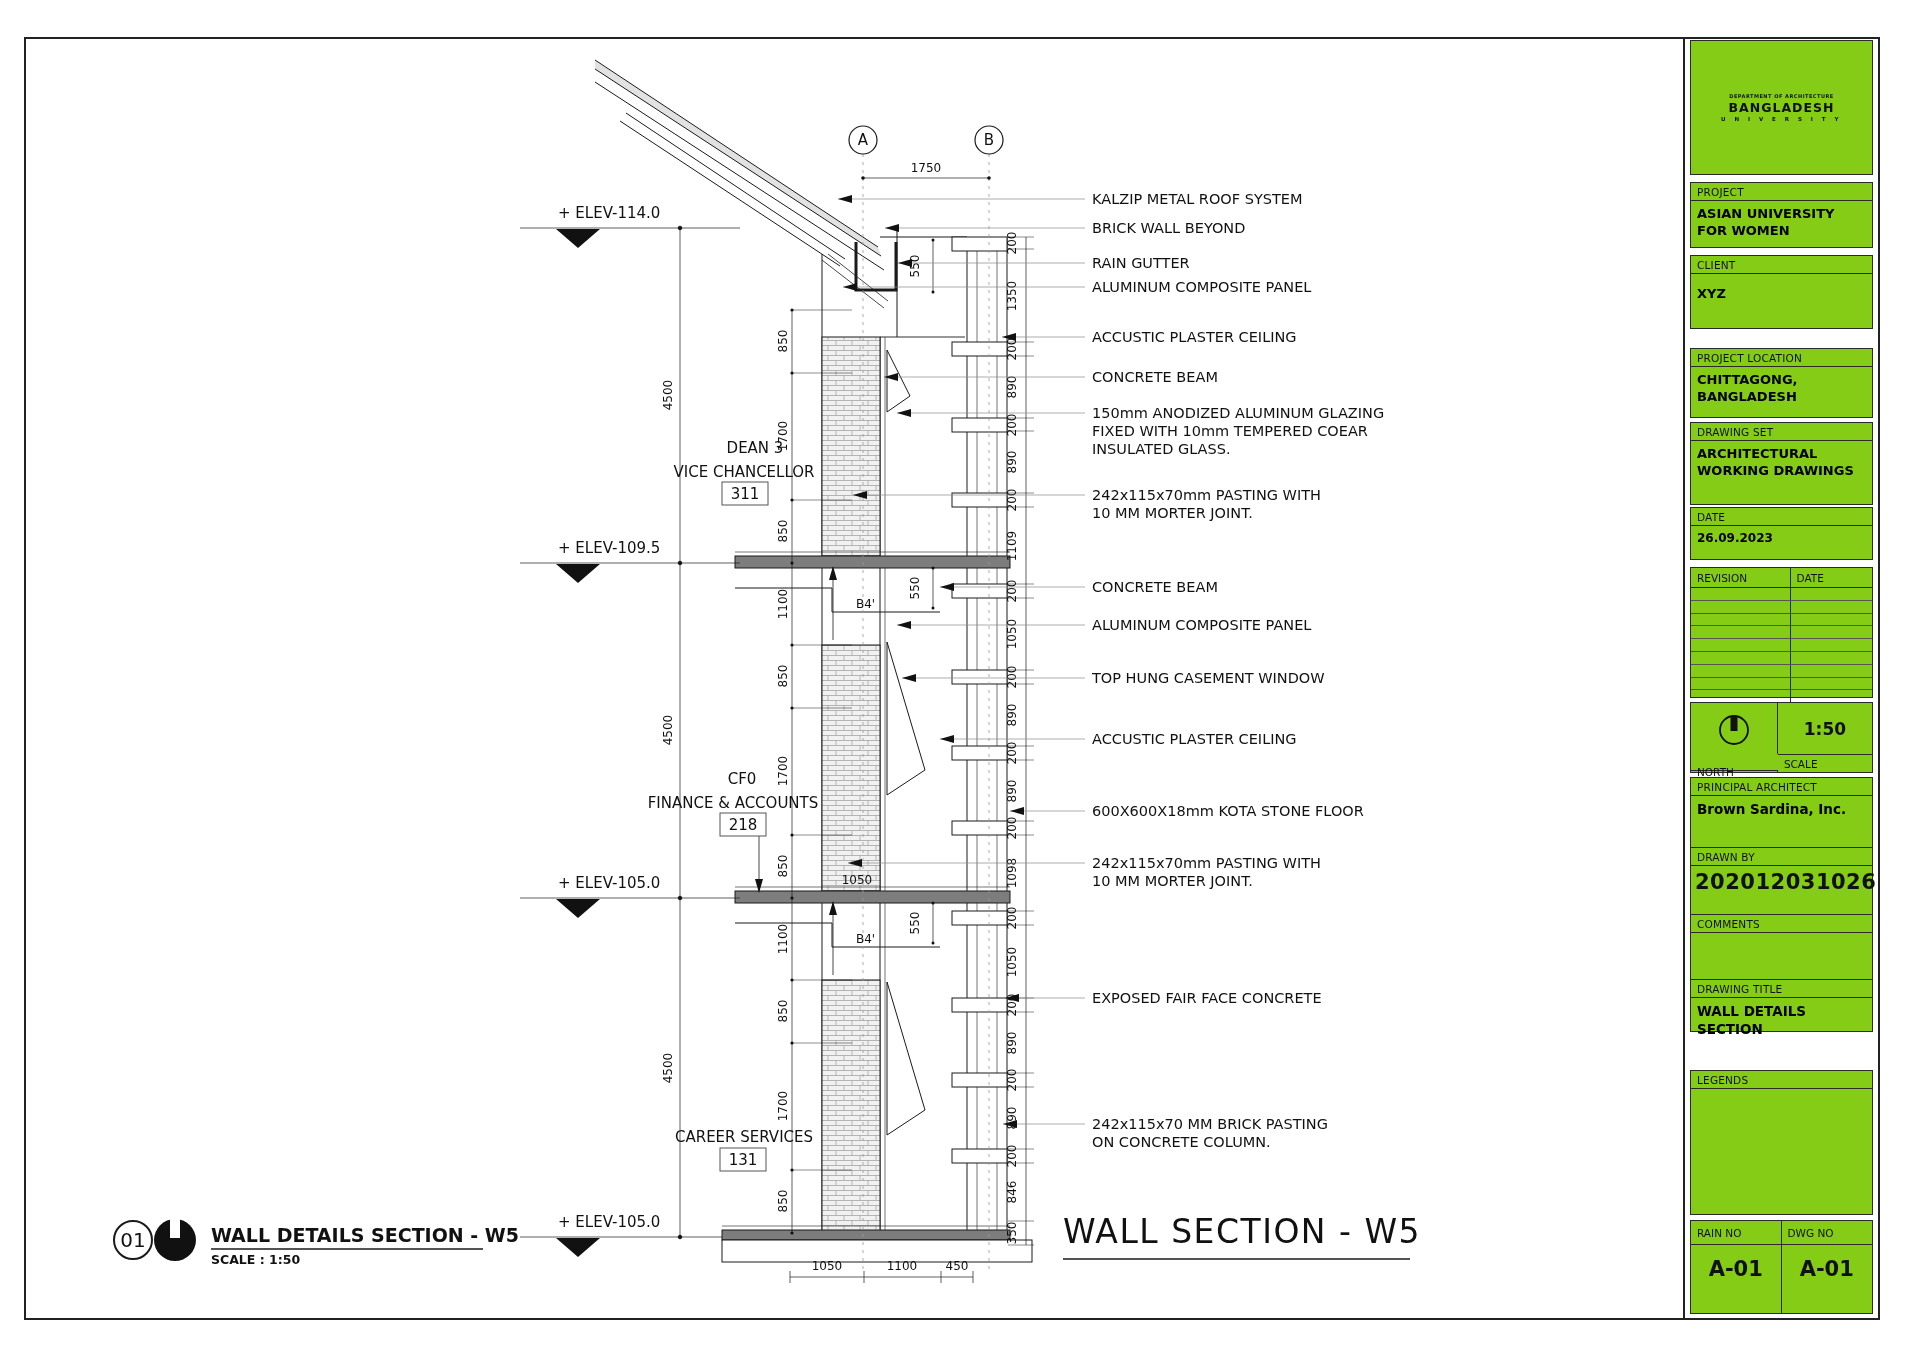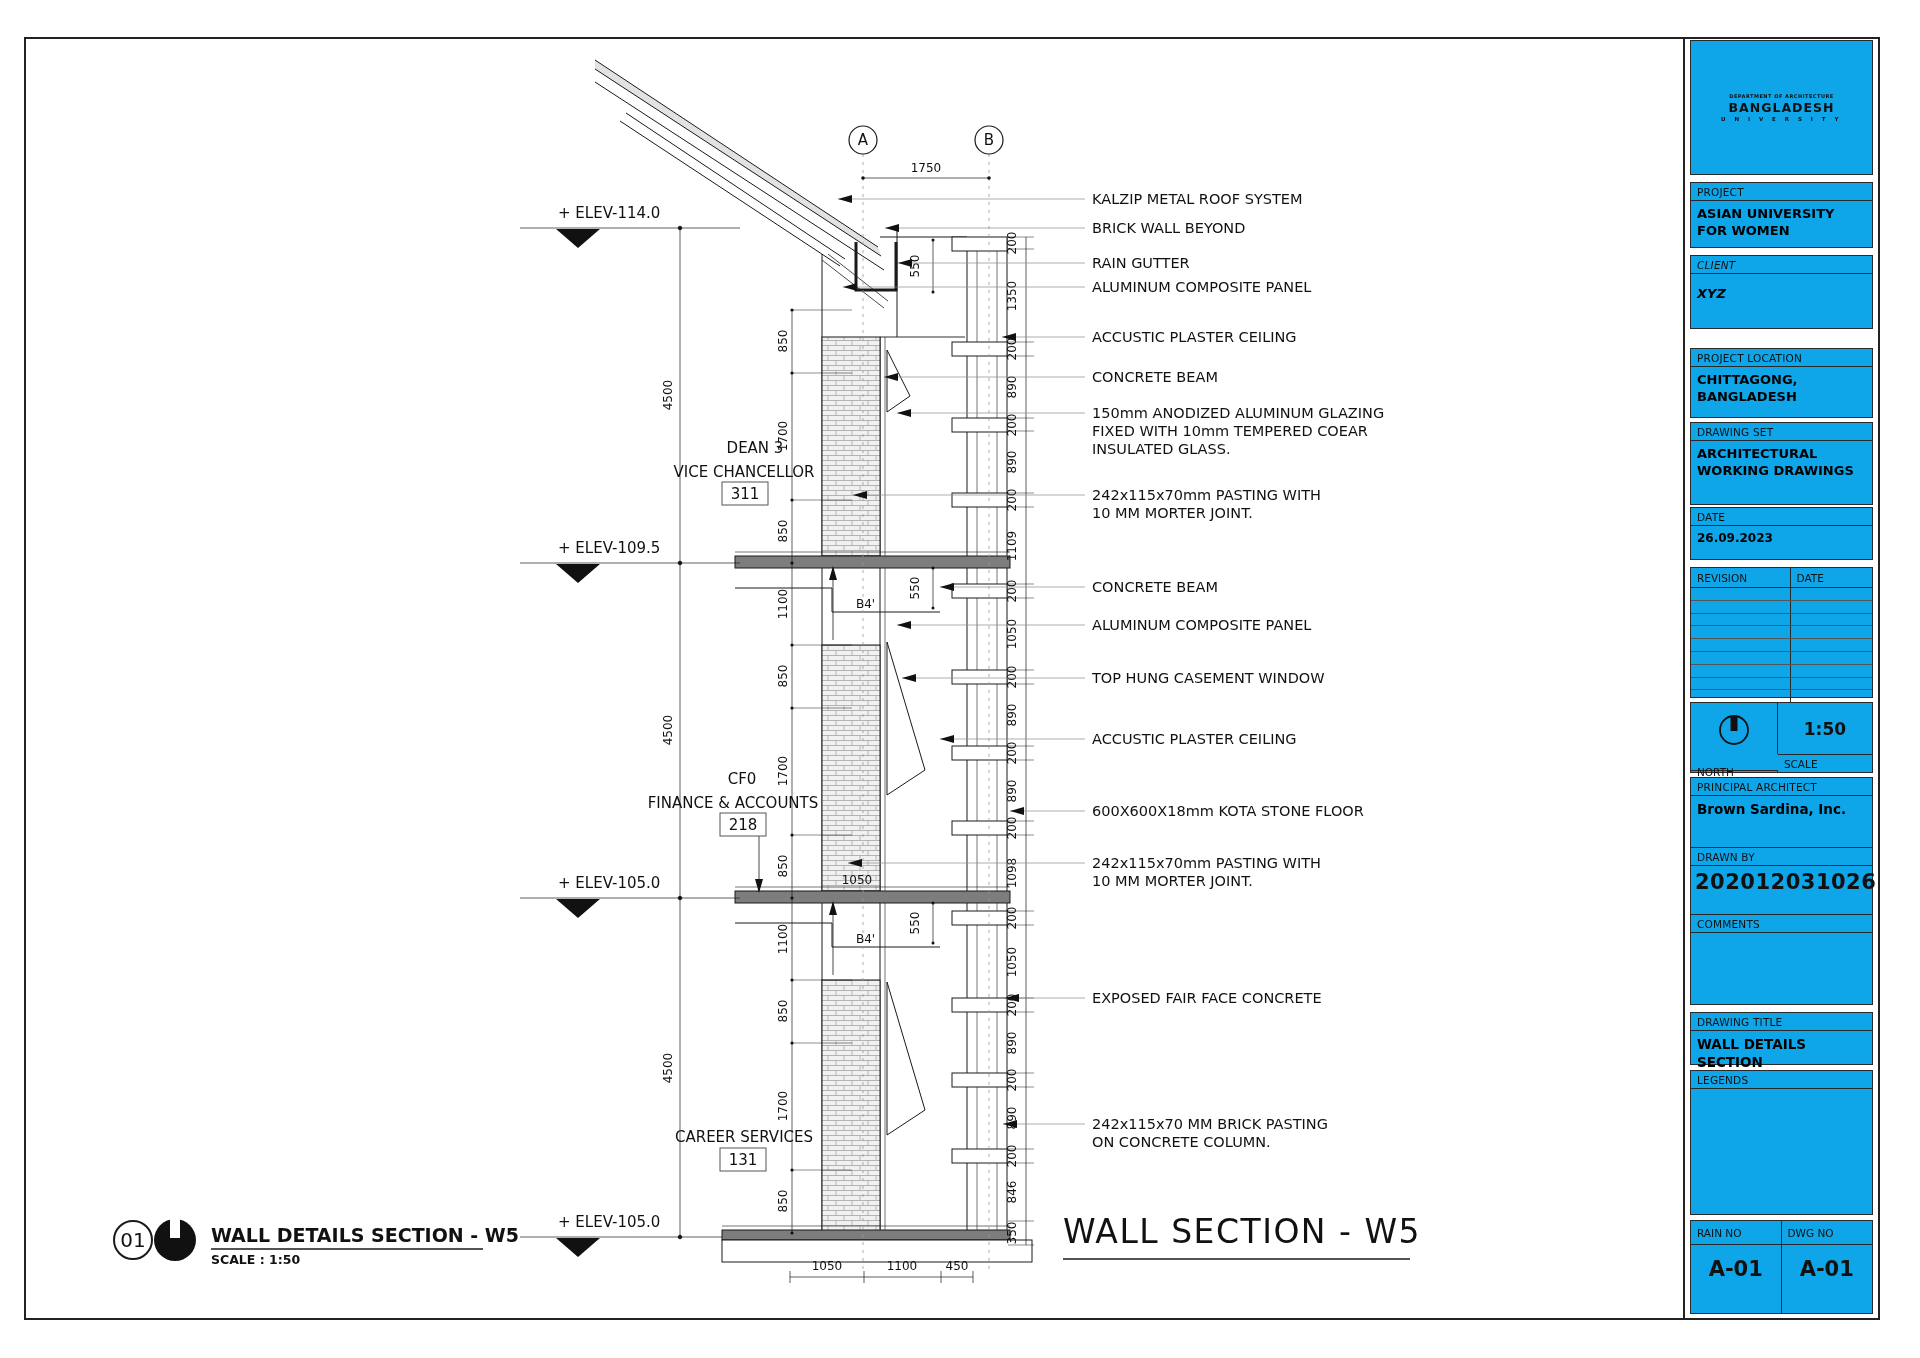--- a/index.html
+++ b/index.html
@@ -1,19 +1,19 @@
 <!DOCTYPE html>
 <html><head>
 <meta charset="utf-8">
 <style>
   html,body{margin:0;padding:0;background:#fff;}
   body{position:relative;width:1920px;height:1358px;font-family:"DejaVu Sans",sans-serif;color:#111;overflow:hidden;}
   .page-border{position:absolute;left:24px;top:37px;width:1852px;height:1279px;border:2px solid #222;}
   .tb-outer{position:absolute;left:1683px;top:37px;width:193px;height:1279px;border:2px solid #222;background:#fff;}
-  .sec{position:absolute;left:1690px;width:183px;border:1px solid #2a2a2a;background:#0ea5e9;box-sizing:border-box;}
+  .sec{position:absolute;left:1690px;width:183px;border:1px solid #2a2a2a;background:#84cc16;box-sizing:border-box;}
   .lab{font-size:10.5px;letter-spacing:.2px;padding:3px 0 2px 6px;border-bottom:1px solid #2a2a2a;color:#111;}
   .val{font-weight:bold;font-size:13px;padding:5px 6px 2px 6px;line-height:1.3;color:#000;}
   .logo-box{display:flex;flex-direction:column;align-items:center;justify-content:center;text-align:center;}
   .logo-dept{font-size:5px;letter-spacing:.5px;font-weight:bold;}
   .logo-name{font-size:12.5px;font-weight:bold;letter-spacing:1px;margin-top:1px;}
   .logo-sub{font-size:5.5px;letter-spacing:3.5px;margin-top:1px;font-weight:bold;}
   .rev-head{display:flex;border-bottom:1px solid #2a2a2a;}
   .rev-head div{font-size:10.5px;padding:4px 0 3px 6px;box-sizing:border-box;}
   .rev-c1{width:55%;border-right:1px solid #2a2a2a;}
   .rev-c2{width:45%;}
@@ -388,21 +388,21 @@
   <div class="logo-dept">DEPARTMENT OF ARCHITECTURE</div>
   <div class="logo-name">BANGLADESH</div>
   <div class="logo-sub">U N I V E R S I T Y</div>
 </div>
 
 <div class="sec" style="top:182px;height:66px;">
   <div class="lab">PROJECT</div>
   <div class="val">ASIAN UNIVERSITY FOR WOMEN</div>
 </div>
 
-<div class="sec" style="top:255px;height:74px;font-style:italic;">
+<div class="sec" style="top:255px;height:74px;">
   <div class="lab">CLIENT</div>
   <div class="val" style="padding-top:12px;">XYZ</div>
 </div>
 
 <div class="sec" style="top:348px;height:70px;">
   <div class="lab">PROJECT LOCATION</div>
   <div class="val">CHITTAGONG, BANGLADESH</div>
 </div>
 
 <div class="sec" style="top:422px;height:83px;">
@@ -480,21 +480,21 @@
 <div class="sec" style="top:847px;height:75px;">
   <div class="lab">DRAWN BY</div>
   <div class="big-val">202012031026</div>
 </div>
 
 <div class="sec" style="top:914px;height:91px;">
   <div class="lab">COMMENTS</div>
   <div class="val"></div>
 </div>
 
-<div class="sec" style="top:1012px;height:53px;">
+<div class="sec" style="top:979px;height:53px;">
   <div class="lab">DRAWING TITLE</div>
   <div class="val" style="font-size:13.5px;">WALL DETAILS SECTION</div>
 </div>
 
 <div class="sec" style="top:1070px;height:145px;">
   <div class="lab">LEGENDS</div>
   <div class="val"></div>
 </div>
 
 <div class="sec" style="top:1220px;height:94px;">

